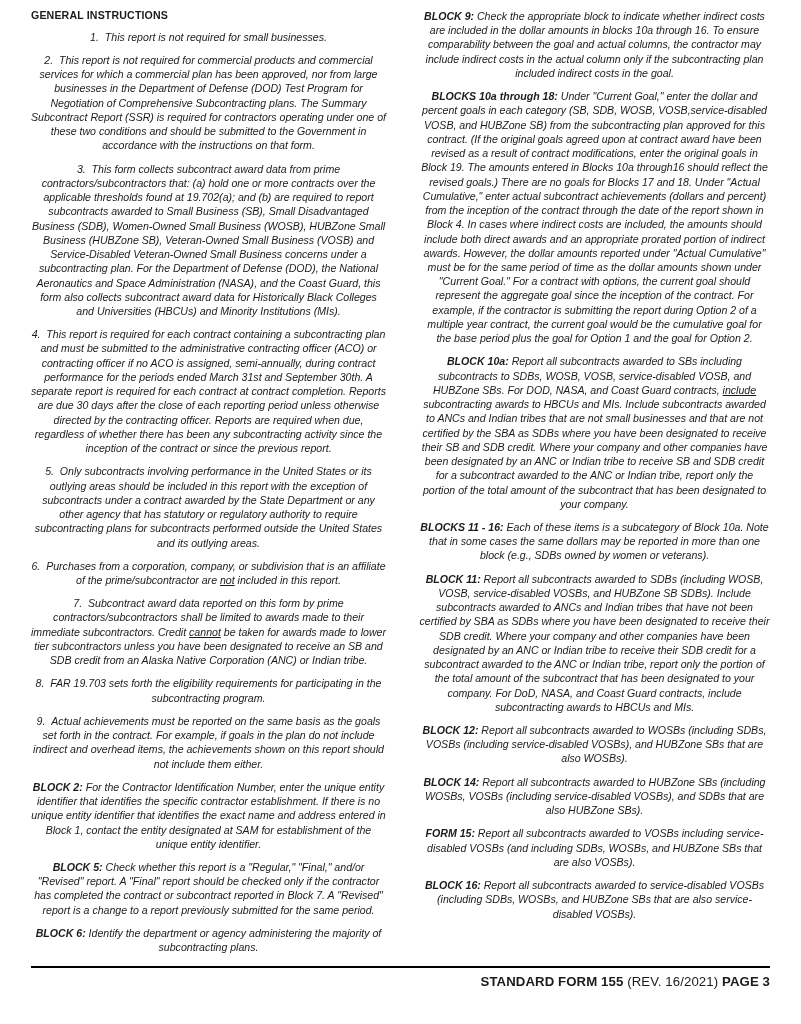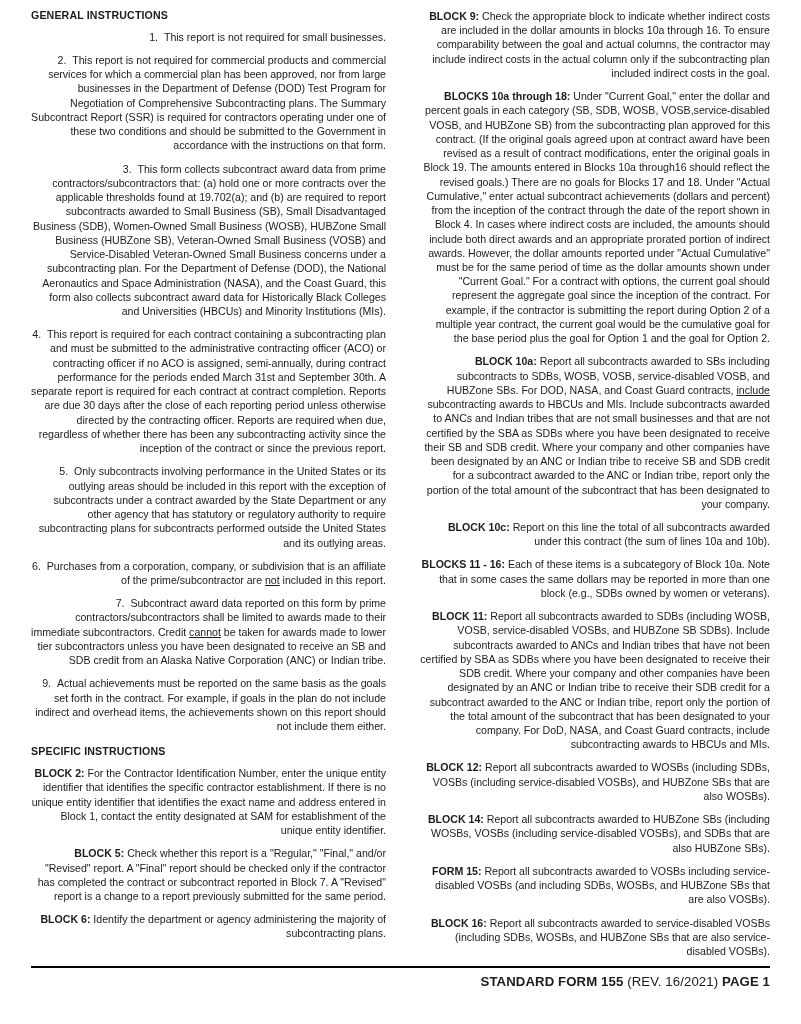--- a/index.html
+++ b/index.html
@@ -52,22 +52,23 @@
     line-height: 1.16;
   }
   h2.section-heading.spaced-top {
     margin-top: 12px;
   }
 
   p.para {
     font-size: 10.6px;
     line-height: 1.345;
     margin: 0 0 9px 0;
-    text-align: right;
+    text-align: center;
     letter-spacing: -0.01px;
+    font-style: italic;
   }
   .lbl {
     font-weight: bold;
   }
   .num {
     font-weight: normal;
   }
   u.uline {
     text-decoration: underline;
   }
@@ -115,24 +116,24 @@
       <p class="para"><span class="num">3.</span>&nbsp;&nbsp;<span>This form collects subcontract award data from prime contractors/subcontractors that:  (a) hold one or more contracts over the applicable thresholds found at 19.702(a); and (b) are required to report subcontracts awarded to Small Business (SB), Small Disadvantaged Business (SDB), Women-Owned Small Business (WOSB), HUBZone Small Business (HUBZone SB), Veteran-Owned Small Business (VOSB) and Service-Disabled Veteran-Owned Small Business concerns under a subcontracting plan.  For the Department of Defense (DOD), the National Aeronautics and Space Administration (NASA), and the Coast Guard, this form also collects subcontract award data for Historically Black Colleges and Universities (HBCUs) and Minority Institutions (MIs).</span></p>
 
       <p class="para"><span class="num">4.</span>&nbsp;&nbsp;<span>This report is required for each contract containing a subcontracting plan and must be submitted to the administrative contracting officer (ACO) or contracting officer if no ACO is assigned, semi-annually, during contract performance for the periods ended March 31st and September 30th.  A separate report is required for each contract at contract completion.  Reports are due 30 days after the close of each reporting period unless otherwise directed by the contracting officer.  Reports are required when due, regardless of whether there has been any subcontracting activity since the inception of the contract or since the previous report.</span></p>
 
       <p class="para"><span class="num">5.</span>&nbsp;&nbsp;<span>Only subcontracts involving performance in the United States or its outlying areas should be included in this report with the exception of subcontracts under a contract awarded by the State Department or any other agency that has statutory or regulatory authority to require subcontracting plans for subcontracts performed outside the United States and its outlying areas.</span></p>
 
       <p class="para"><span class="num">6.</span>&nbsp;&nbsp;<span>Purchases from a corporation, company, or subdivision that is an affiliate of the prime/subcontractor are </span><u class="uline">not</u><span> included in this report.</span></p>
 
       <p class="para"><span class="num">7.</span>&nbsp;&nbsp;<span>Subcontract award data reported on this form by prime contractors/subcontractors shall be limited to awards made to their immediate subcontractors.  Credit </span><u class="uline">cannot</u><span> be taken for awards made to lower tier subcontractors unless you have been designated to receive an SB and SDB credit from an Alaska Native Corporation (ANC) or Indian tribe.</span></p>
 
+      <p class="para"><span class="num">8.</span>&nbsp;&nbsp;<span>FAR 19.703 sets forth the eligibility requirements for participating in the subcontracting program.</span></p>
 
       <p class="para"><span class="num">9.</span>&nbsp;&nbsp;<span>Actual achievements must be reported on the same basis as the goals set forth in the contract.  For example, if goals in the plan do not include indirect and overhead items, the achievements shown on this report should not include them either.</span></p>
 
-      <h2 class="section-heading spaced-top">SPECIFIC INSTRUCTIONS</h2>
 
       <p class="para"><span class="lbl">BLOCK 2:</span><span>  For the Contractor Identification Number, enter the unique entity identifier that identifies the specific contractor establishment.  If there is no unique entity identifier that identifies the exact name and address entered in Block 1, contact the entity designated at SAM for establishment of the unique entity identifier.</span></p>
 
 
       <p class="para"><span class="lbl">BLOCK 5:</span><span>  Check whether this report is a "Regular," "Final," and/or "Revised" report.  A "Final" report should be checked only if the contractor has completed the contract or subcontract reported in Block 7.  A "Revised" report is a change to a report previously submitted for the same period.</span></p>
 
       <p class="para"><span class="lbl">BLOCK 6:</span><span>  Identify the department or agency administering the majority of subcontracting plans.</span></p>
 
     </div>
 
@@ -140,35 +141,34 @@
 
     <div class="col col-right">
 
       <p class="para"><span class="lbl">BLOCK 9:</span><span>  Check the appropriate block to indicate whether indirect costs are included in the dollar amounts in blocks 10a through 16.  To ensure comparability between the goal and actual columns, the contractor may include indirect costs in the actual column only if the subcontracting plan included indirect costs in the goal.</span></p>
 
       <p class="para"><span class="lbl">BLOCKS 10a through 18:</span><span>  Under "Current Goal," enter the dollar and percent goals in each category (SB, SDB, WOSB, VOSB,service-disabled VOSB, and HUBZone SB) from the subcontracting plan approved for this contract.  (If the original goals agreed upon at contract award have been revised as a result of contract modifications, enter the original goals in Block 19.  The amounts entered in Blocks 10a through16 should reflect the revised goals.)  There are no goals for Blocks 17 and 18.  Under "Actual Cumulative," enter actual subcontract achievements (dollars and percent) from the inception of the contract through the date of the report shown in Block 4.  In cases where indirect costs are included, the amounts should include both direct awards and an appropriate prorated portion of indirect awards.  However, the dollar amounts reported under "Actual Cumulative" must be for the same period of time as the dollar amounts shown under "Current Goal."  For a contract with options, the current goal should represent the aggregate goal since the inception of the contract.  For example, if the contractor is submitting the report during Option 2 of a multiple year contract, the current goal would be the cumulative goal for the base period plus the goal for Option 1 and the goal for Option 2.</span></p>
 
       <p class="para"><span class="lbl">BLOCK 10a:</span><span>  Report all subcontracts awarded to SBs including subcontracts to SDBs, WOSB, VOSB, service-disabled VOSB, and HUBZone SBs.  For DOD, NASA, and Coast Guard contracts, </span><u class="uline">include</u><span> subcontracting awards to HBCUs and MIs.  Include subcontracts awarded to ANCs and Indian tribes that are not small businesses and that are not certified by the SBA as SDBs where you have been designated to receive their SB and SDB credit.  Where your company and other companies have been designated by an ANC or Indian tribe to receive SB and SDB credit for a subcontract awarded to the ANC or Indian tribe, report only the portion of the total amount of the subcontract that has been designated to your company.</span></p>
 
 
-      <p class="para"><span class="lbl">BLOCK 10c:</span><span>  Report on this line the total of all subcontracts awarded under this contract (the sum of lines 10a and 10b).</span></p>
 
       <p class="para"><span class="lbl">BLOCKS 11 - 16:</span><span>  Each of these items is a subcategory of Block 10a.  Note that in some cases the same dollars may be reported in more than one block (e.g., SDBs owned by women or veterans).</span></p>
 
       <p class="para"><span class="lbl">BLOCK 11:</span><span>  Report all subcontracts awarded to SDBs (including WOSB, VOSB, service-disabled VOSBs, and HUBZone SB SDBs).  Include subcontracts awarded to ANCs and Indian tribes that have not been certified by SBA as SDBs where you have been designated to receive their SDB credit.  Where your company and other companies have been designated by an ANC or Indian tribe to receive their SDB credit for a subcontract awarded to the ANC or Indian tribe, report only the portion of the total amount of the subcontract that has been designated to your company. For DoD, NASA, and Coast Guard contracts, include subcontracting awards to HBCUs and MIs.</span></p>
 
       <p class="para"><span class="lbl">BLOCK 12:</span><span>  Report all subcontracts awarded to WOSBs (including SDBs, VOSBs (including service-disabled VOSBs), and HUBZone SBs that are also WOSBs).</span></p>
 
 
       <p class="para"><span class="lbl">BLOCK 14:</span><span>  Report all subcontracts awarded to HUBZone SBs (including  WOSBs, VOSBs (including service-disabled VOSBs), and SDBs that are also HUBZone SBs).</span></p>
 
       <p class="para"><span class="lbl">FORM 15:</span><span>  Report all subcontracts awarded to VOSBs including service-disabled VOSBs (and including SDBs, WOSBs, and HUBZone SBs that are also VOSBs).</span></p>
 
       <p class="para"><span class="lbl">BLOCK 16:</span><span>  Report all subcontracts awarded to service-disabled VOSBs (including SDBs, WOSBs, and HUBZone SBs that are also service-disabled VOSBs).</span></p>
 
     </div>
   </div>
 
   <div class="footer">
     <hr class="footer-rule">
-    <div class="footer-text"><span class="b">STANDARD FORM 155</span> <span class="n">(REV. 16/2021)</span> <span class="b">PAGE 1</span></div>
+    <div class="footer-text"><span class="b">STANDARD FORM 155</span> <span class="n">(REV. 16/2021)</span> <span class="b">PAGE 3</span></div>
   </div>
 </div>
 
 </body></html>

